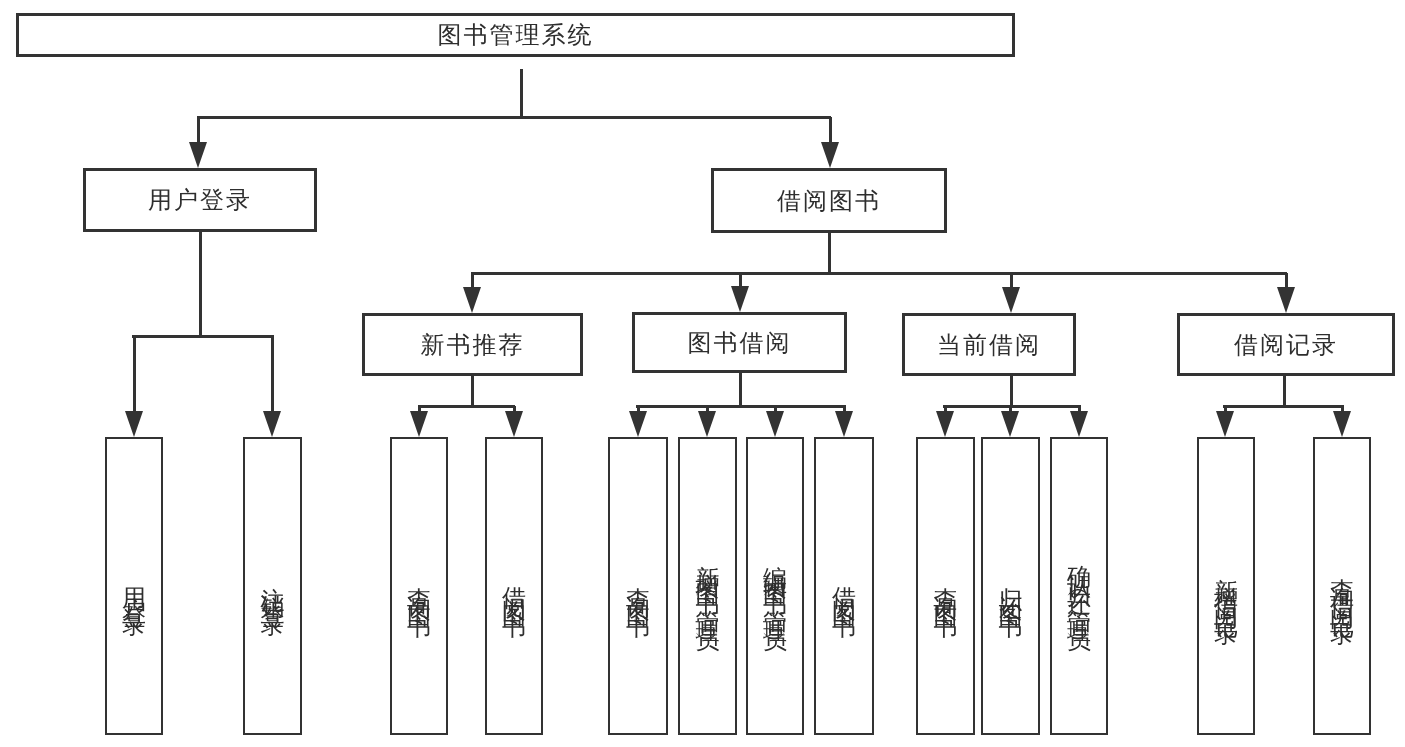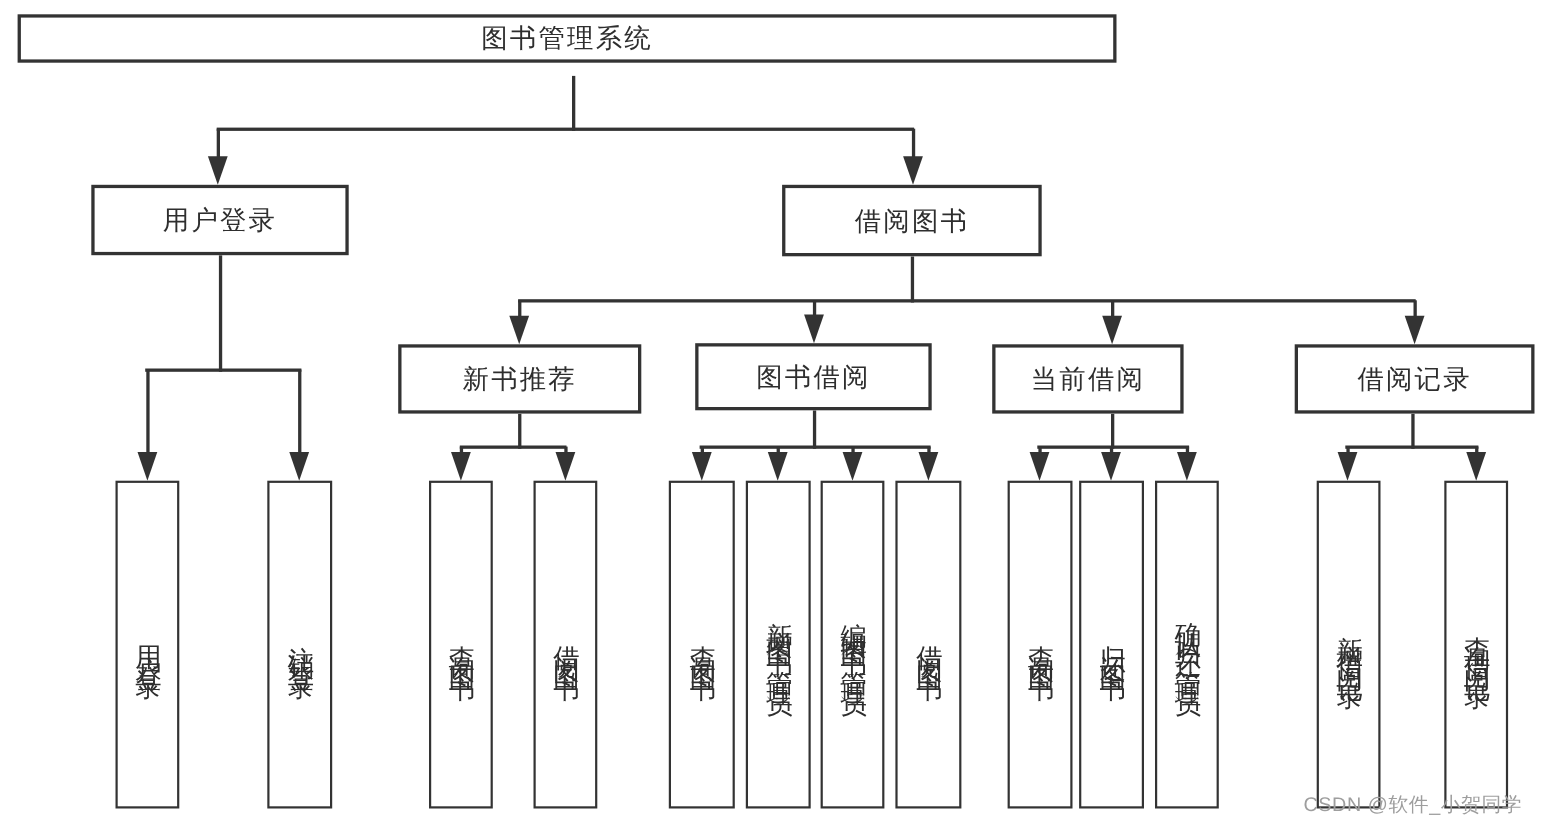--- a/index.html
+++ b/index.html
@@ -131,15 +131,14 @@
   <div class="node leaf" style="left:746px;top:437px;width:58px;height:298px">编辑图书（管理员）</div>
   <div class="node leaf" style="left:814px;top:437px;width:60px;height:298px">借阅图书</div>
 
   <div class="node leaf" style="left:916px;top:437px;width:59px;height:298px">查询图书</div>
   <div class="node leaf" style="left:981px;top:437px;width:59px;height:298px">归还图书</div>
   <div class="node leaf" style="left:1050px;top:437px;width:58px;height:298px">确认归还（管理员）</div>
 
   <div class="node leaf" style="left:1197px;top:437px;width:58px;height:298px">新增借阅记录</div>
   <div class="node leaf" style="left:1313px;top:437px;width:58px;height:298px">查询借阅记录</div>
 
-  <div class="watermark">CSDN @软件_小贺同学</div>
 
 </div>
 
 </body></html>

